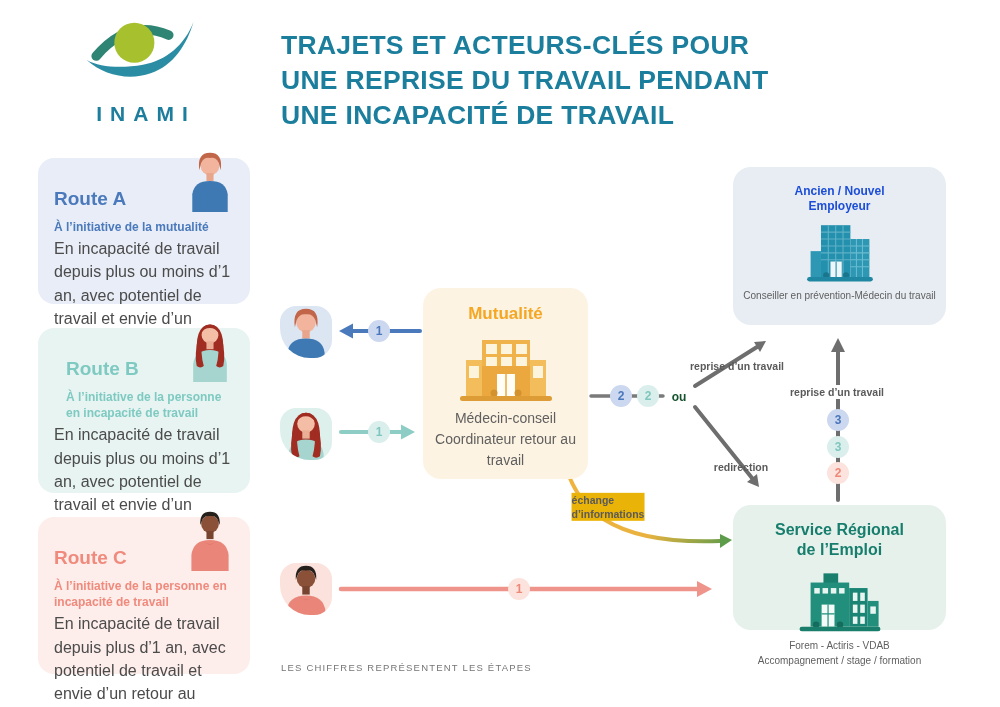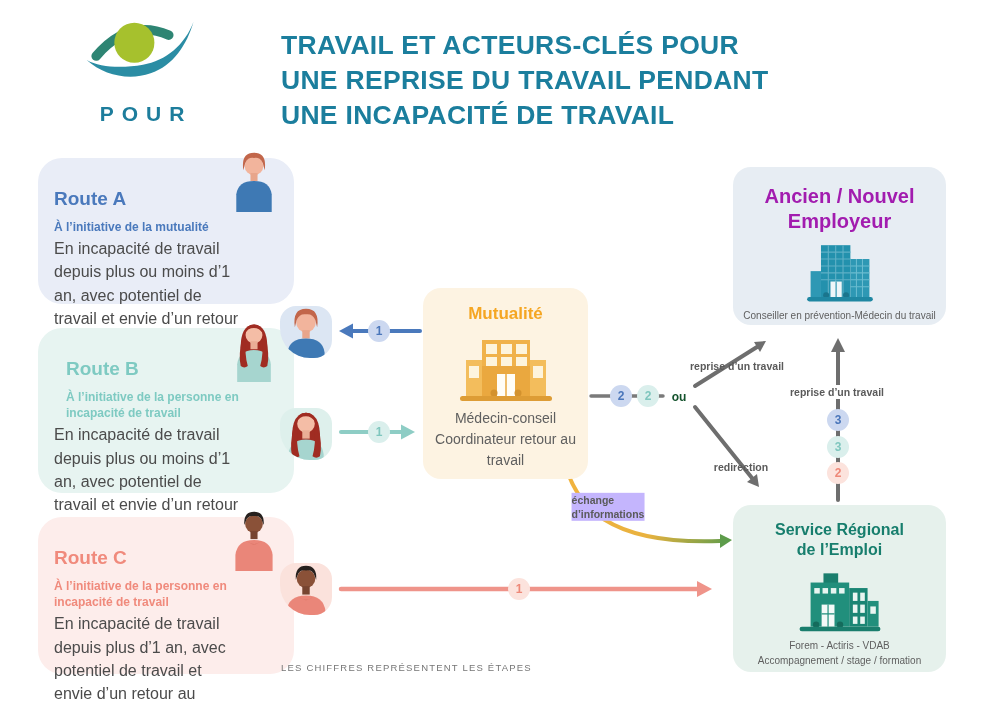--- a/index.html
+++ b/index.html
@@ -5,21 +5,21 @@
   * { margin:0; padding:0; box-sizing:border-box; }
   body { background:#fff; font-family:"Liberation Sans", sans-serif; }
   .page { position:relative; width:1000px; height:707px; background:#ffffff; overflow:hidden; }
 
   
   .logo { position:absolute; left:78px; top:16px; width:128px; text-align:center; }
   .logo-text { font-size:21px; font-weight:bold; letter-spacing:8px; color:#1d7d9c; margin-top:-2px; padding-left:8px; }
   .title { position:absolute; left:281px; top:28px; width:560px; font-size:26.5px; font-weight:bold; color:#1b7e9d; line-height:35px; letter-spacing:0.3px; }
 
   
-  .route-card { position:absolute; left:38px; width:256px; border-radius:24px; padding:30px 14px 0 16px; }
+  .route-card { position:absolute; left:38px; width:212px; border-radius:16px; padding:30px 14px 0 16px; }
   .route-a { top:158px; height:146px; background:#e9edf7; }
   .route-b { top:328px; height:165px; background:#e7f4f1; }
   .route-c { top:517px; height:157px; background:#fdedeb; }
   .route-title { font-size:19px; font-weight:bold; }
   .route-sub { font-size:12px; font-weight:bold; margin-top:9px; line-height:1.35; max-width:182px; }
   .route-body { font-size:16px; color:#4b4b4b; margin-top:2px; line-height:1.45; max-width:188px; }
   .route-a .route-title, .route-a .route-sub { color:#4a79bc; }
   .route-b .route-title, .route-b .route-sub { color:#7ecac2;margin-left:12px; }
   .route-c .route-title, .route-c .route-sub { color:#f08a7c; }
   .route-person { position:absolute; top:-8px; right:12px; width:56px; height:62px; }
@@ -28,63 +28,63 @@
   .tile { position:absolute; left:280px; width:52px; height:52px; border-radius:16px 16px 18px 30px; overflow:hidden; }
   .tile-a { top:306px; background:#dce6f3; }
   .tile-b { top:408px; background:#def0ec; }
   .tile-c { top:563px; background:#fbe2dc; }
   .tile svg { display:block; }
 
   
   .node { position:absolute; border-radius:18px; text-align:center; }
   .node-mut { left:423px; top:288px; width:165px; height:191px; background:#fdf3e2; padding-top:16px; }
   .node-emp { left:733px; top:167px; width:213px; height:158px; background:#e7edf3; padding-top:17px; }
-  .node-srv { left:733px; top:505px; width:213px; height:167px; background:#e6f1ec; padding-top:15px; }
+  .node-srv { left:733px; top:505px; width:213px; height:125px; background:#e6f1ec; padding-top:15px; }
   .node-title { font-weight:bold; }
   .node-mut .node-title { font-size:17px; color:#f5a623; }
-  .node-emp .node-title { font-size:20px; color:#a21caf; line-height:1.25; }
+  .node-emp .node-title { font-size:12px; color:#1d4ed8; line-height:1.25; }
   .node-srv .node-title { font-size:16px; color:#177e6d; line-height:1.25; }
   .node-sub { font-size:10px; color:#5f5f5f; line-height:1.5; }
   .node-mut .node-sub { font-size:14px; }
   .node-ico { margin:6px auto 4px auto; display:block; }
 
   
   .connectors { position:absolute; left:0; top:0; width:1000px; height:707px; pointer-events:none; }
 
   
   .step { position:absolute; width:22px; height:22px; border-radius:50%; font-size:12px; font-weight:bold;
           display:flex; align-items:center; justify-content:center; transform:translate(-50%,-50%); }
   .st-blue { background:#ccd8f0; color:#4a76ba; }
   .st-teal { background:#daefec; color:#7fc6be; }
   .st-pink { background:#fce3dd; color:#ee8878; }
 
   
   .edge-label { position:absolute; font-size:10.5px; color:#5a5a5a; transform:translate(-50%,-50%); white-space:nowrap; text-align:left;font-weight:bold; }
   .lbl-ou { font-size:12px; color:#14532d; }
   .lbl-vert { background:#ffffff; padding:1px 4px; }
-  .lbl-echange { background:#c4b5fd; line-height:1.35; }
+  .lbl-echange { background:#eab308; line-height:1.35; }
 
   .footnote { position:absolute; left:281px; top:662px; font-size:9.5px; letter-spacing:1.2px; color:#767676; }
 </style>
 </head>
 <body>
 
 <div class="page">
 
   <div class="logo">
     <svg width="116" height="84" viewBox="0 0 120 88">
       <path d="M12,42 Q46,2 88,20" stroke="#2e8573" stroke-width="10" fill="none" stroke-linecap="round"></path>
       <circle cx="52" cy="28" r="21" fill="#a6c12d"></circle>
       <path d="M2,46 C20,62 46,68 69,60 C93,52 107,30 114,6 C105,30 85,47 61,51 C39,55 16,54 2,46 Z" fill="#2b8da4"></path>
     </svg>
-    <div class="logo-text">POUR</div>
+    <div class="logo-text">INAMI</div>
   </div>
 
   <div class="title">
-    <div>TRAVAIL ET ACTEURS-CLÉS POUR</div>
+    <div>TRAJETS ET ACTEURS-CLÉS POUR</div>
     <div>UNE REPRISE DU TRAVAIL PENDANT</div>
     <div>UNE INCAPACITÉ DE TRAVAIL</div>
   </div>
 
   <div class="route-card route-a">
     <svg class="route-person" viewBox="0 0 60 70">
       <circle cx="30" cy="18" r="10.5" fill="#f2b49c"></circle>
       <path d="M18,23 Q15,3 30,3 Q45,3 42,23 L40,15 Q37,8 30,9 Q23,8 20,15 Z" fill="#c2664a"></path>
       <rect x="26" y="26" width="8" height="9" fill="#e8a58b"></rect>
       <path d="M10,70 L10,50 Q12,35 30,35 Q48,35 50,50 L50,70 Z" fill="#3e79b4"></path>

